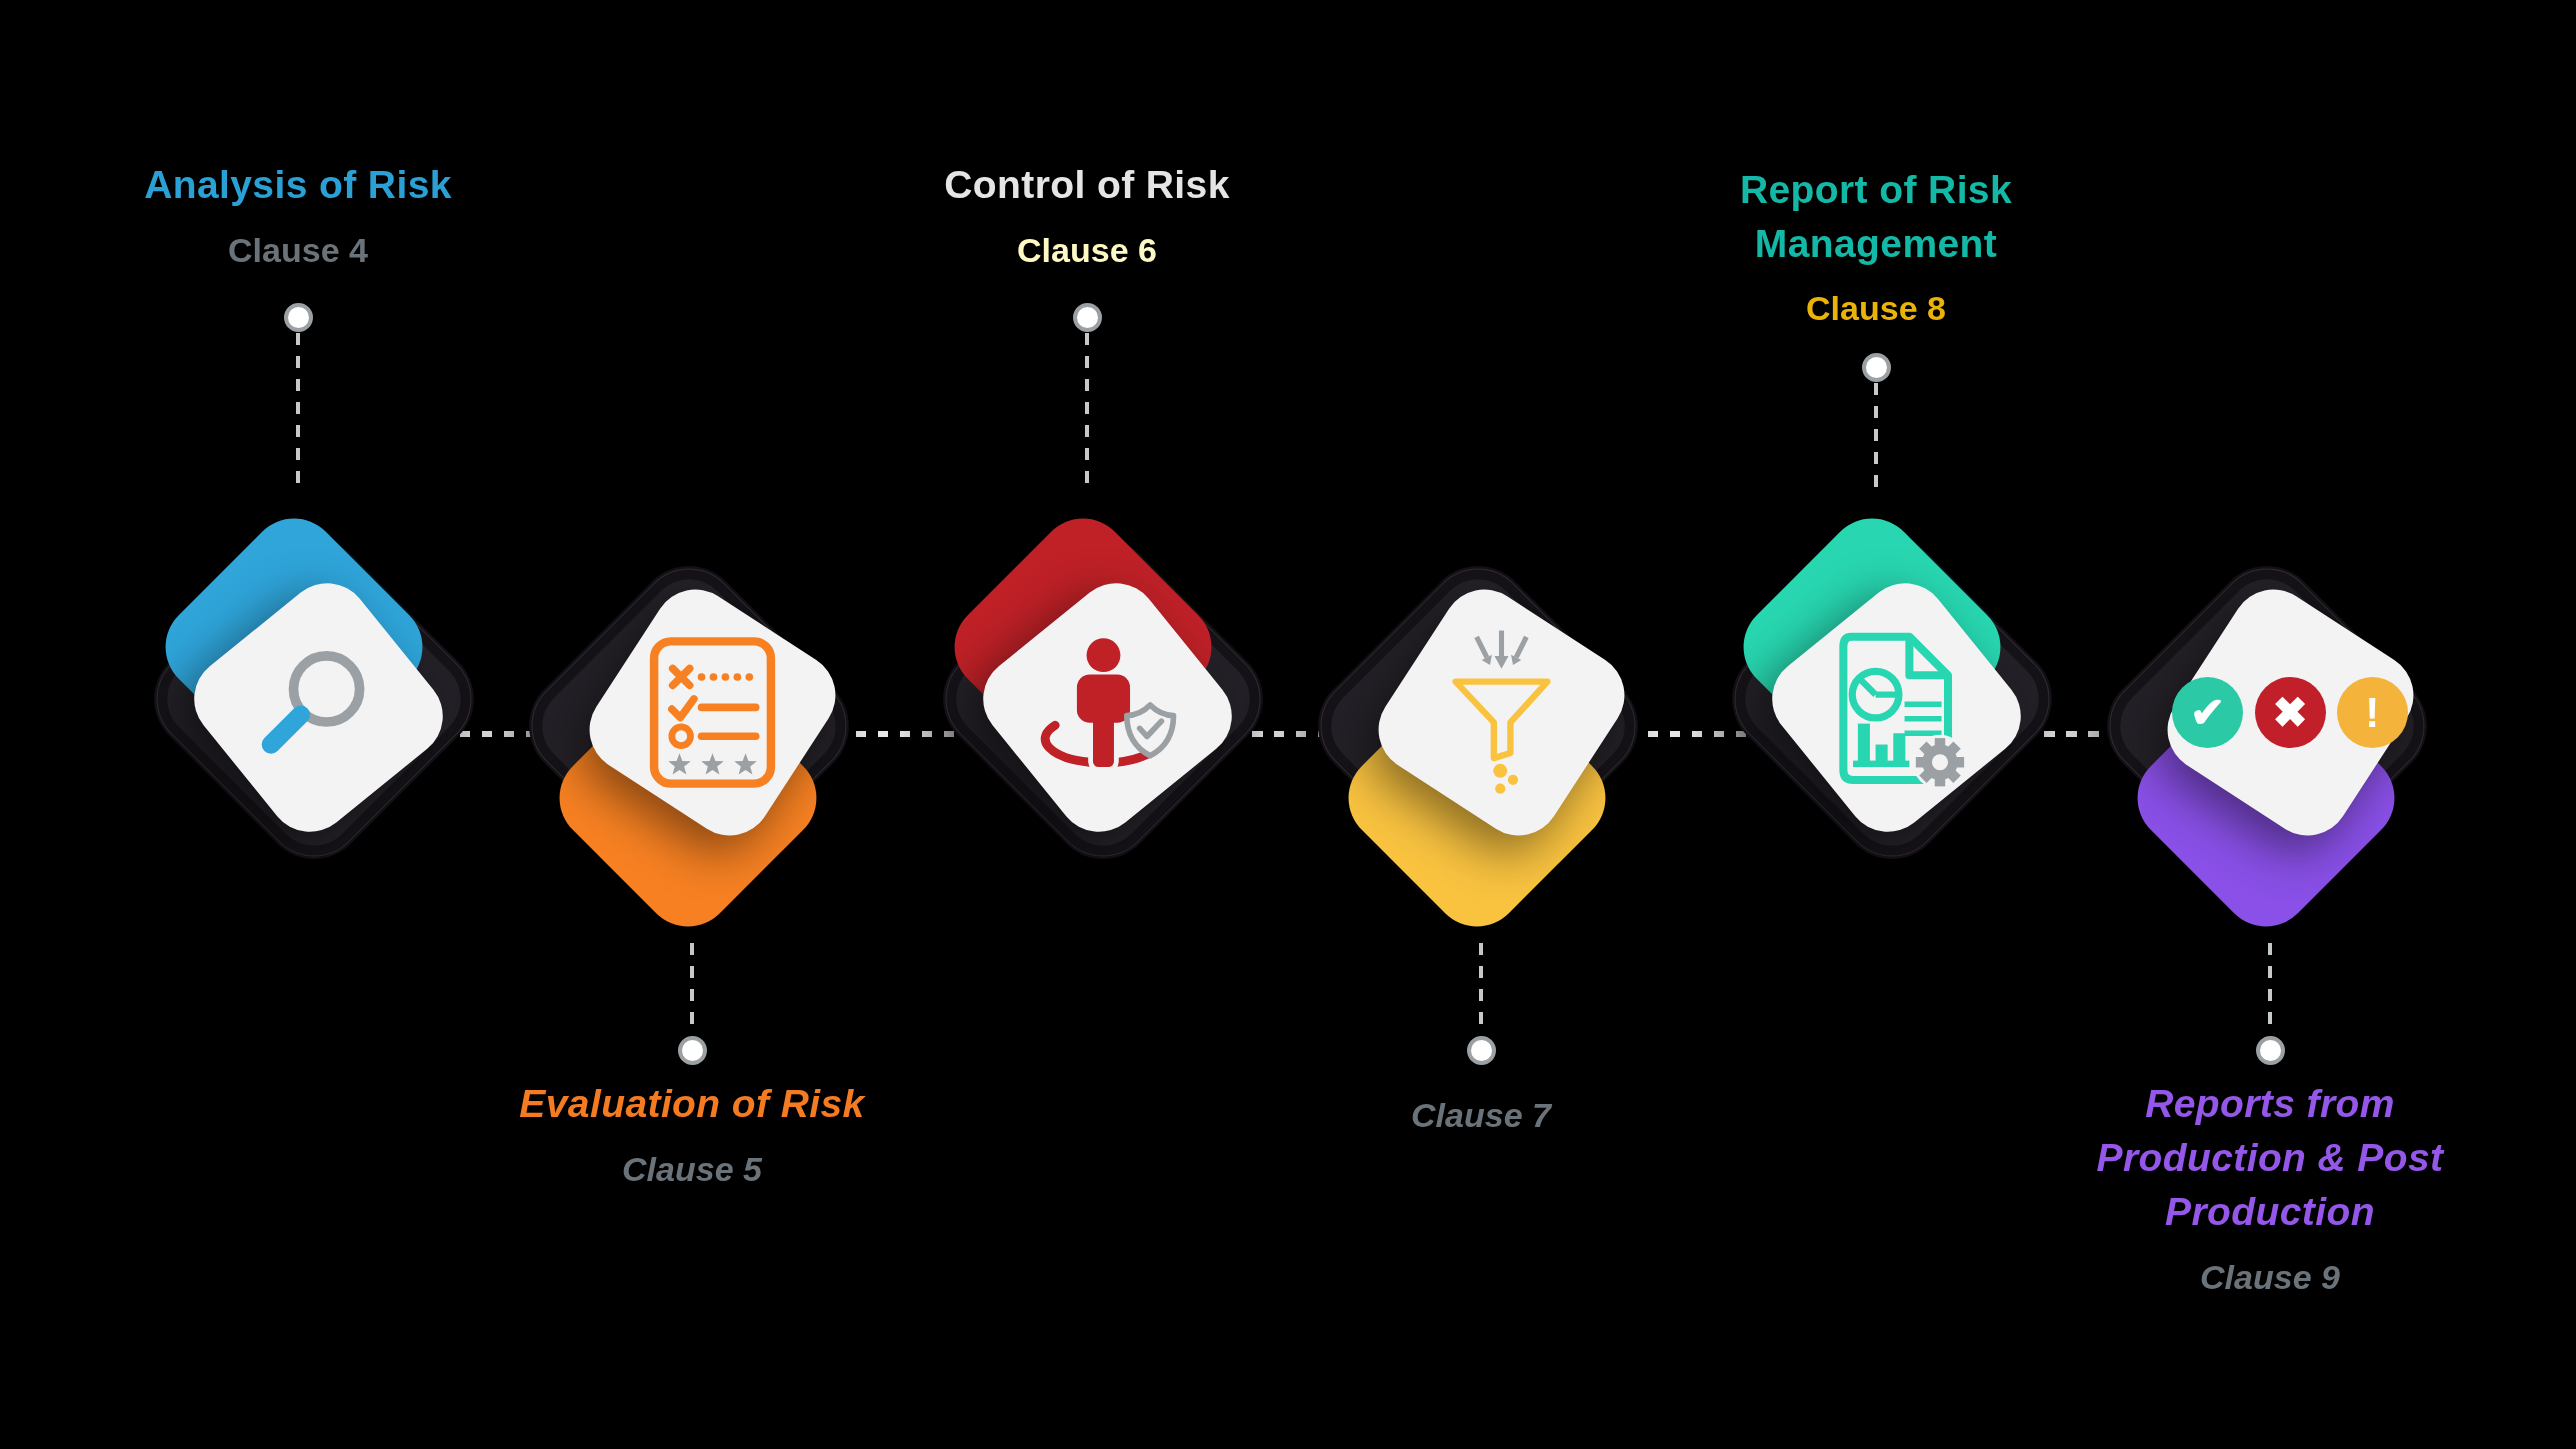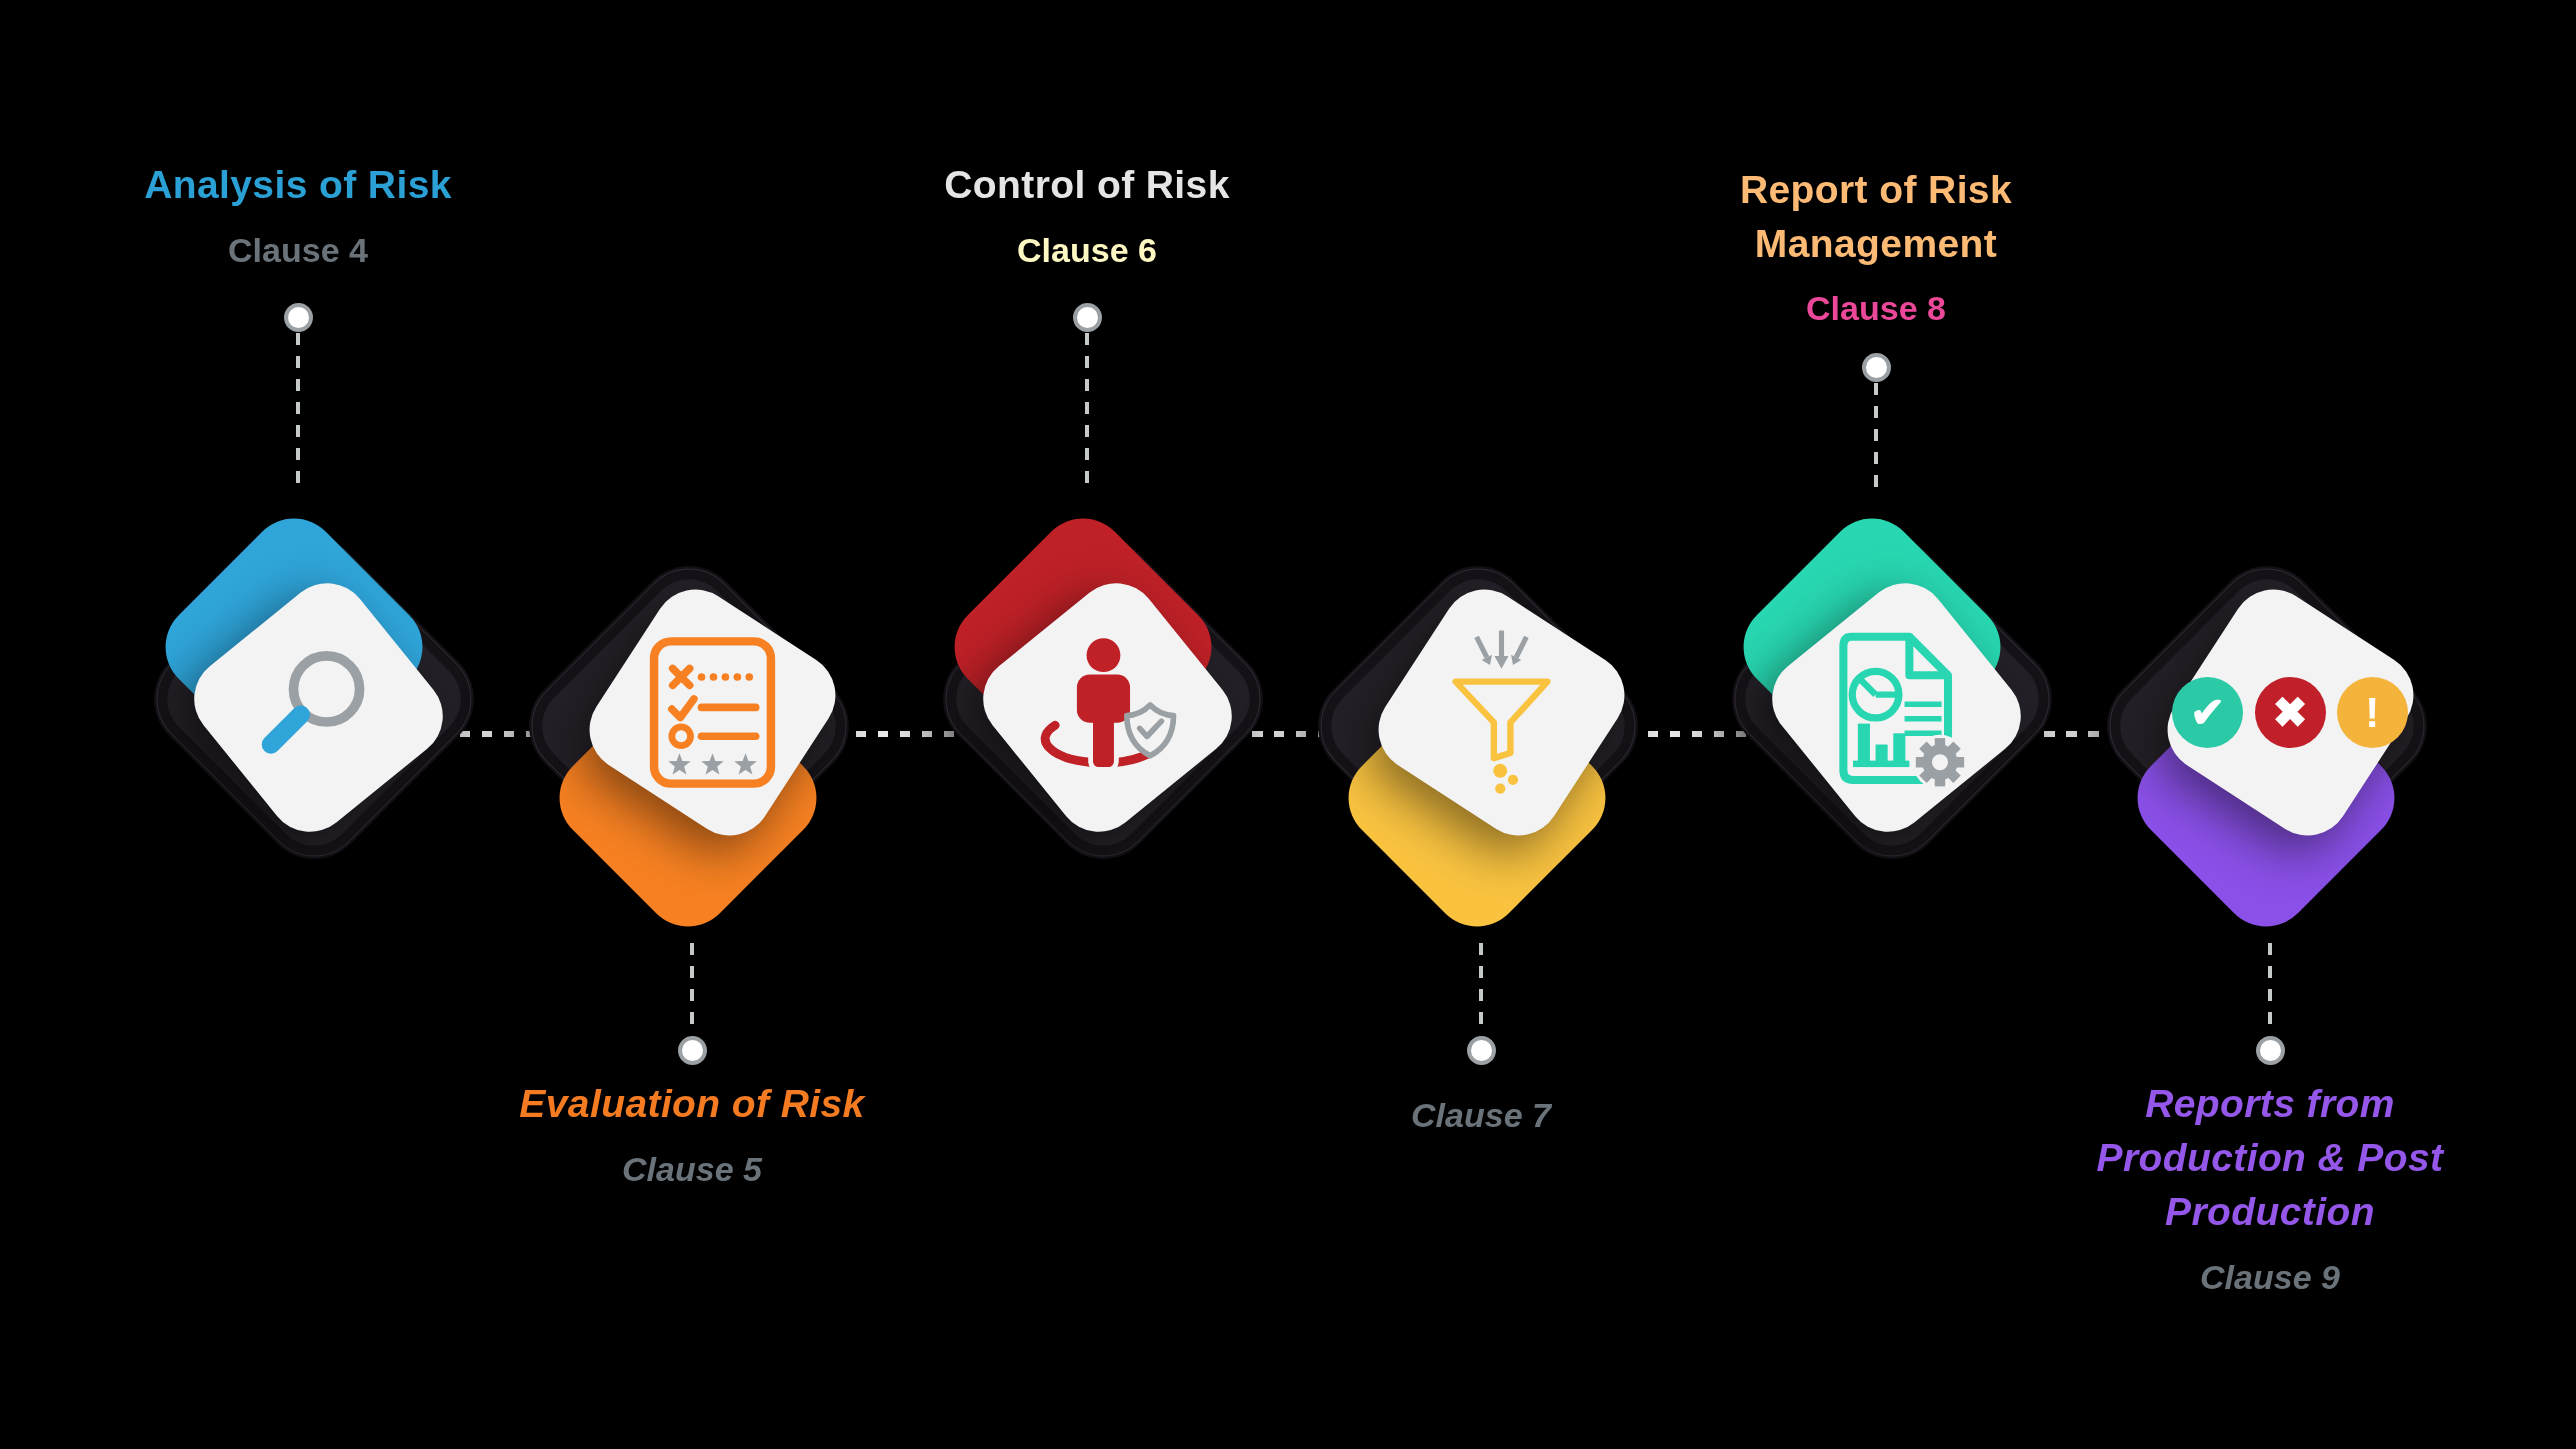--- a/index.html
+++ b/index.html
@@ -167,22 +167,22 @@
             <circle cx="108" cy="238" r="8"></circle>
             <circle cx="88" cy="252" r="8"></circle>
           </g>
         </svg>
       </div>
     </div>
   </div>
 
   <div class="module m5 top">
     <div class="label">
-      <div class="title" style="color: #fdba74;">Report of Risk Management</div>
-      <div class="clause" style="color: #ec4899; margin-top: 18px;">Clause 8</div>
+      <div class="title" style="color: #14b8a6;">Report of Risk Management</div>
+      <div class="clause" style="color: #eab308; margin-top: 18px;">Clause 8</div>
     </div>
     <div class="dot"></div>
     <div class="vline"></div>
     <div class="cluster">
       <div class="dark"></div>
       <div class="colored" style="background: rgb(40, 215, 177);"></div>
       <div class="white"></div>
       <div class="icon" style="color: rgb(40, 215, 177);">
         <svg width="161" height="161" viewBox="0 0 200 200">
           <path d="M44,12 H116 L164,60 V178 Q164,190 152,190 H46 Q34,190 34,178 V24 Q34,12 44,12 Z" fill="none" stroke="currentColor" stroke-width="10" stroke-linejoin="round"></path>

